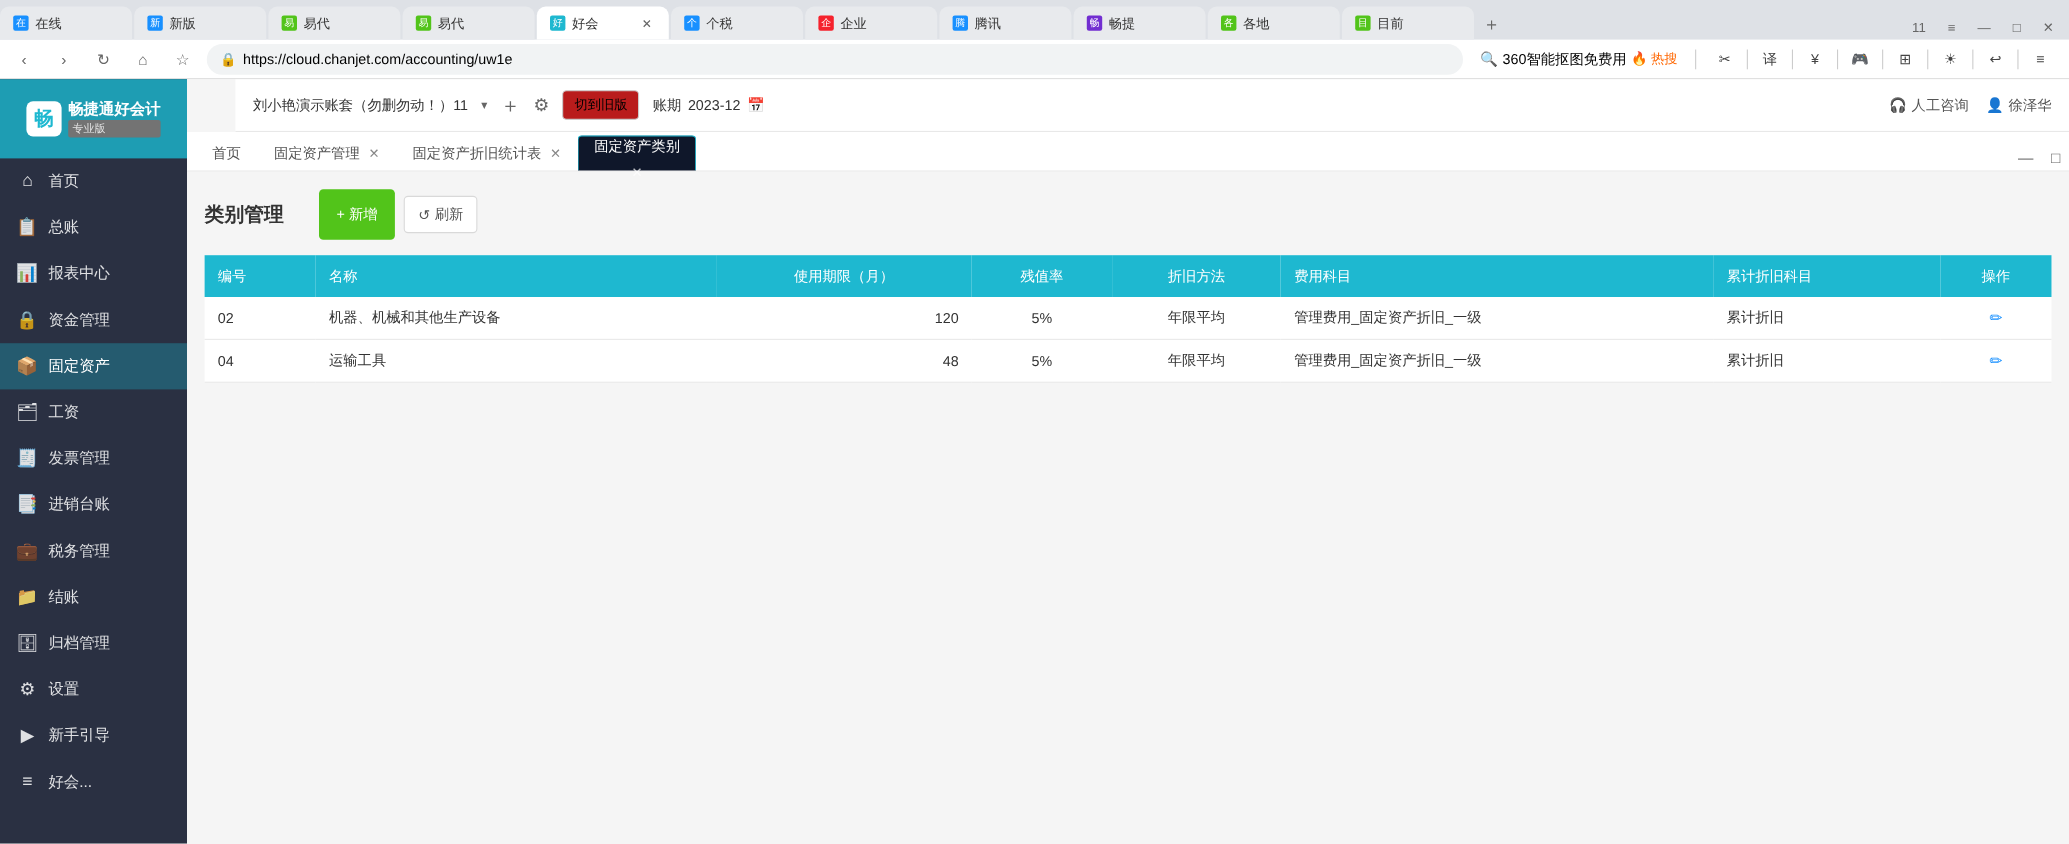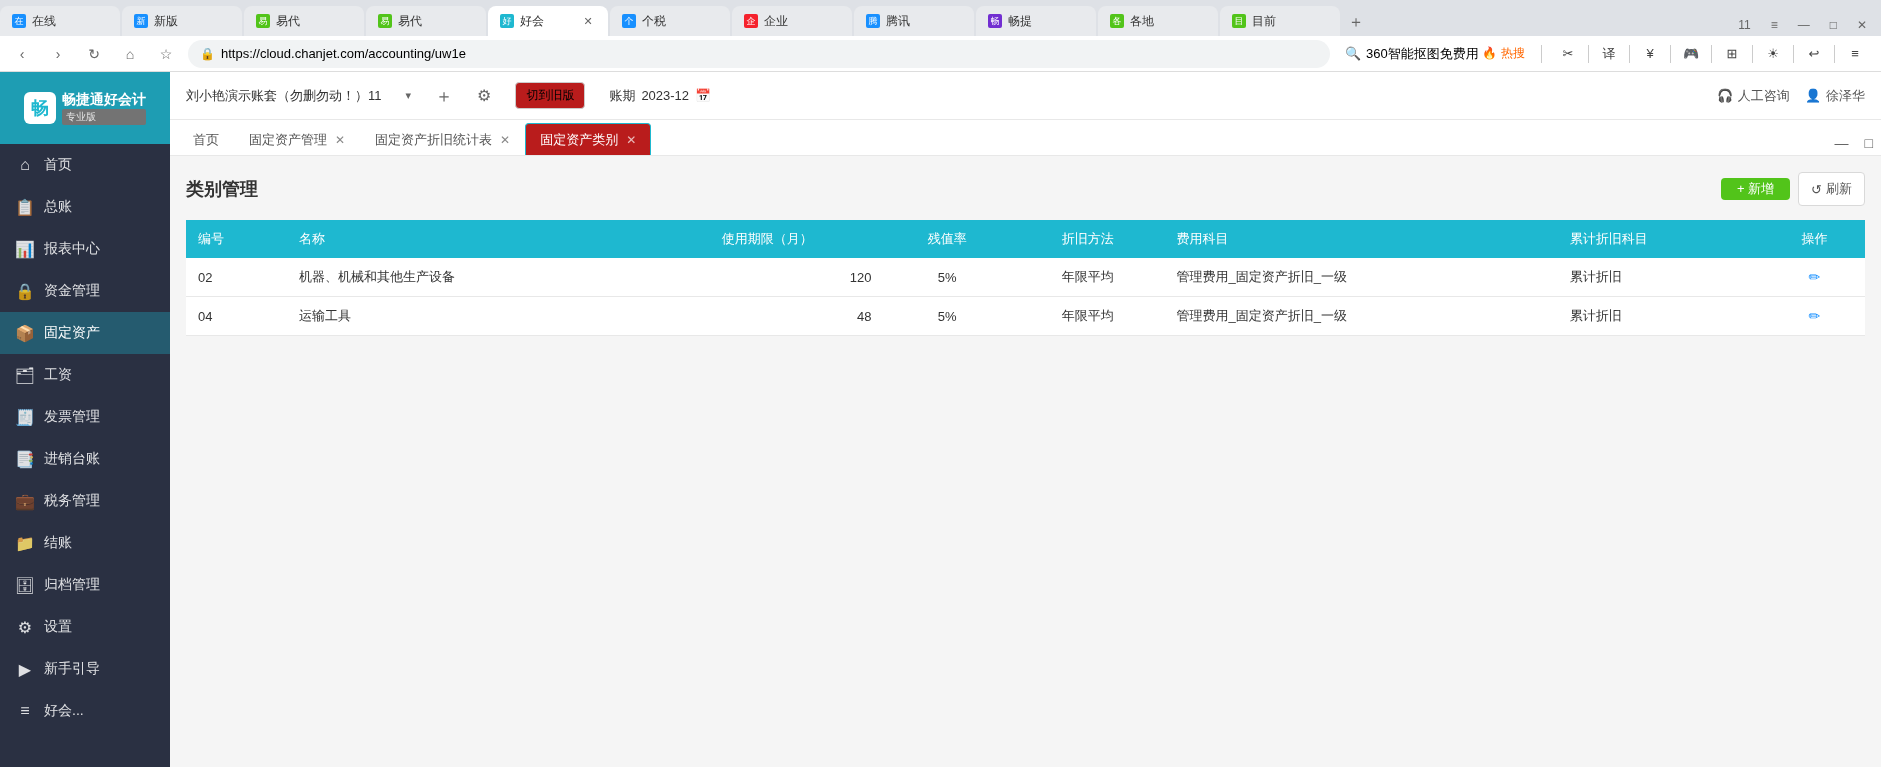--- a/index.html
+++ b/index.html
@@ -34,40 +34,40 @@
     .logo-sub { font-size: 10px; color: rgba(255,255,255,0.8); background: #737373; padding: 1px 4px; border-radius: 2px; }
     .sidebar-nav { flex: 1; overflow-y: auto; }
     .nav-item { display: flex; align-items: center; gap: 10px; padding: 12px 16px; cursor: pointer; color: rgba(255,255,255,0.85); font-size: 14px; transition: background 0.2s; }
     .nav-item.active { background: rgba(30,157,179,0.4); color: #fff; }
     .nav-icon { width: 18px; height: 18px; display: flex; align-items: center; justify-content: center; font-size: 16px; }
 
     
     .main-content { flex: 1; display: flex; flex-direction: column; background: #f5f5f5; overflow: hidden; }
 
     
-    .app-header { height: 48px; background: #fff; border-bottom: 1px solid #e8e8e8; display: flex; align-items: center; padding: 0 16px; gap: 24px; }
+    .app-header { height: 48px; background: #fff; border-bottom: 1px solid #e8e8e8; display: flex; align-items: center; padding: 0 16px; gap: 12px; margin-left: 44px; }
     .app-user { font-size: 13px; color: #333; }
     .app-period { display: flex; align-items: center; gap: 6px; font-size: 13px; color: #333; }
     .switch-btn { padding: 4px 10px; border: 1px solid #ccc; border-radius: 4px; background: #b91c1c; font-size: 12px; cursor: pointer; }
     .app-header-right { margin-left: auto; display: flex; align-items: center; gap: 16px; font-size: 13px; color: #555; }
     .consultant-btn { display: flex; align-items: center; gap: 4px; cursor: pointer; color: #555; }
     .user-info { display: flex; align-items: center; gap: 4px; cursor: pointer; color: #555; }
 
     
     .page-tabs { height: 36px; background: #fff; border-bottom: 1px solid #e8e8e8; display: flex; align-items: flex-end; padding-left: 8px; }
     .page-tab { display: flex; align-items: center; height: 32px; padding: 0 14px; font-size: 13px; color: #555; border-radius: 4px 4px 0 0; cursor: pointer; gap: 8px; border: 1px solid transparent; border-bottom: none; }
-    .page-tab.active { background: #b91c1c; color: #fff; border-color: #1eb8d0; }
+    .page-tab.active { background: #0f172a; color: #fff; border-color: #1eb8d0; flex-direction: column; }
     .page-tab .close-icon { font-size: 12px; opacity: 0.7; }
 
     
     .page-body { flex: 1; overflow: auto; padding: 16px; }
-    .page-header { display: flex; align-items: center; justify-content: space-between; margin-bottom: 14px; gap: 32px; }
+    .page-header { display: flex; align-items: center; margin-bottom: 14px; gap: 32px; }
     .page-title { font-size: 18px; font-weight: bold; color: #333; }
     .header-actions { display: flex; align-items: center; gap: 8px; }
-    .btn-add { background: #52c41a; color: #fff; border: none; padding: 2px 16px; border-radius: 4px; font-size: 13px; cursor: pointer; display: flex; align-items: center; gap: 4px; }
+    .btn-add { background: #52c41a; color: #fff; border: none; padding: 14px 16px; border-radius: 4px; font-size: 13px; cursor: pointer; display: flex; align-items: center; gap: 4px; }
     .btn-refresh { background: #fff; color: #555; border: 1px solid #d9d9d9; padding: 7px 12px; border-radius: 4px; font-size: 13px; cursor: pointer; display: flex; align-items: center; gap: 4px; }
 
     
     .data-table { width: 100%; border-collapse: collapse; background: #fff; }
     .data-table thead tr { background: #1eb8d0; color: #fff; }
     .data-table thead th { padding: 10px 12px; font-size: 13px; font-weight: normal; text-align: left; border: none; }
     .data-table thead th.center { text-align: center; }
     .data-table tbody tr { border-bottom: 1px solid #e8e8e8; }
     .data-table tbody td { padding: 10px 12px; font-size: 13px; color: #333; text-align: left; }
     .data-table tbody td.center { text-align: center; }

